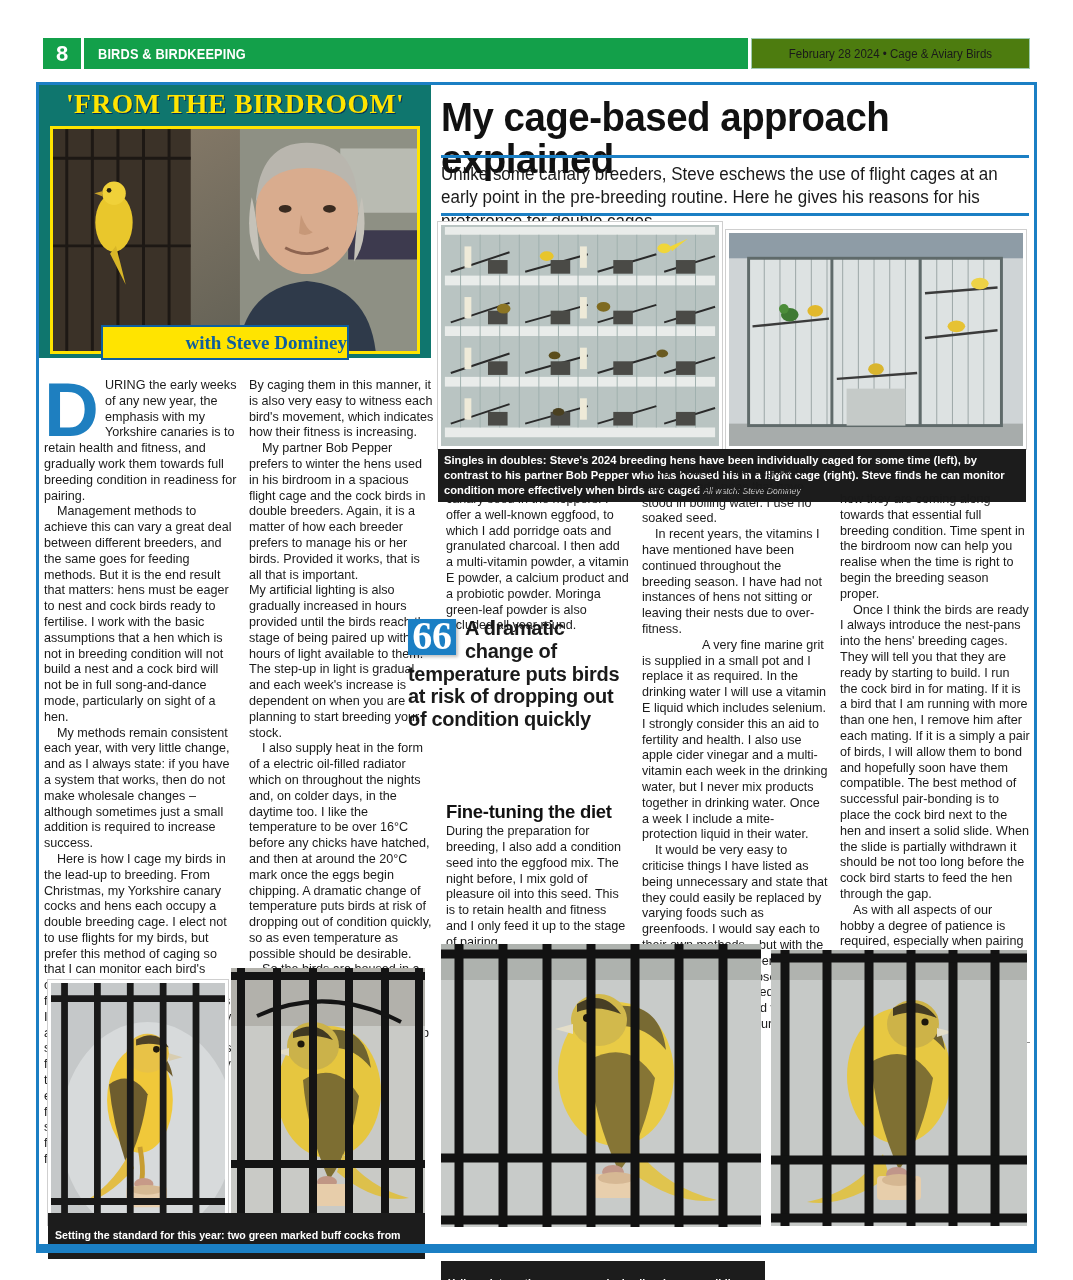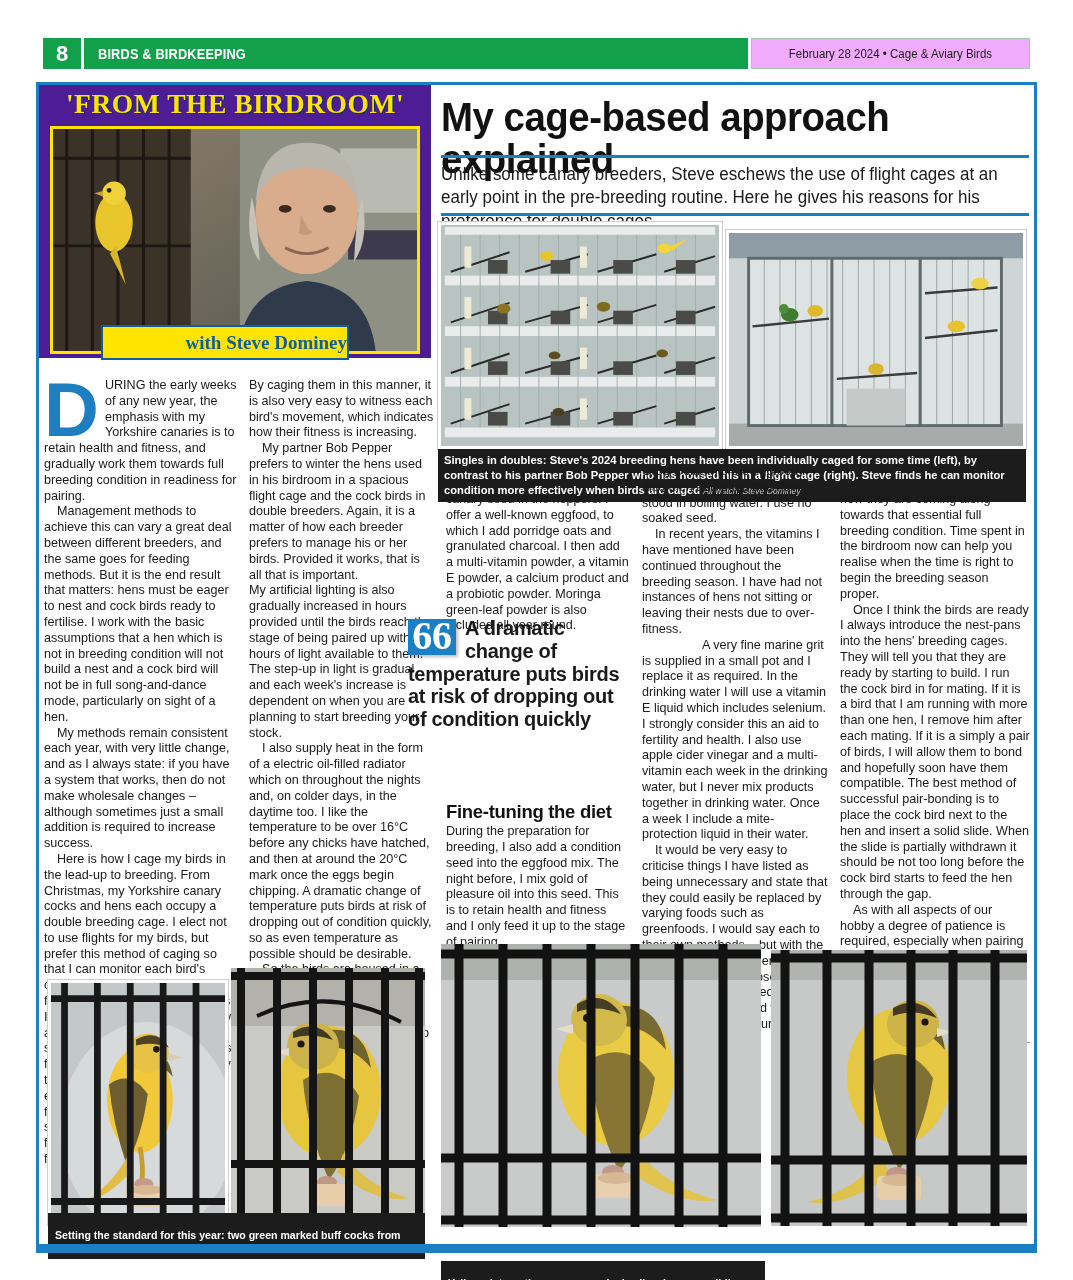--- a/index.html
+++ b/index.html
@@ -5,29 +5,29 @@
   html,body{margin:0;padding:0;background:#ffffff;}
   body{width:1073px;height:1280px;font-family:"Liberation Sans",sans-serif;-webkit-font-smoothing:antialiased;}
 
   .page{position:relative;width:1073px;height:1280px;background:#fff;overflow:hidden;}
 
   
   .masthead{position:absolute;left:43px;top:38px;width:987px;height:31px;display:flex;align-items:stretch;}
   .folio{width:38px;background:#13a04a;color:#fff;font-weight:bold;font-size:22px;display:flex;align-items:center;justify-content:center;font-family:"Liberation Sans",sans-serif;}
   .section-band{flex:0 0 650px;background:#13a04a;color:#fff;display:flex;align-items:center;padding-left:14px;margin-left:3px;}
   .section-band span{font-size:14.5px;font-weight:bold;letter-spacing:.2px;transform:scaleX(.88);transform-origin:left center;}
-  .issue-band{flex:1;background:#f0abfc;border:1px solid #9ecbb0;display:flex;align-items:center;justify-content:center;margin-left:3px;}
+  .issue-band{flex:1;background:#4d7c0f;border:1px solid #9ecbb0;display:flex;align-items:center;justify-content:center;margin-left:3px;}
   .issue-band span{font-size:12.5px;color:#1a1a1a;transform:scaleX(.92);}
 
   
   .well{position:absolute;left:36px;top:82px;width:1001px;height:1165px;border:3px solid #1b7fc4;box-sizing:border-box;}
   .well-inner{position:absolute;inset:3px;background:#fff;}
 
   
-  .birdroom-panel{position:absolute;left:39px;top:85px;width:392px;height:273px;background:#4c1d95;text-decoration:underline;}
+  .birdroom-panel{position:absolute;left:39px;top:85px;width:392px;height:273px;background:#0f766e;text-decoration:underline;}
   .birdroom-title{position:absolute;left:0;top:4px;width:392px;text-align:center;color:#ffe400;font-family:"Liberation Serif",serif;font-weight:bold;font-size:27px;letter-spacing:.5px;text-shadow:1px 1px 0 #00305e;transform:scaleX(1.02);}
   .portrait{position:absolute;left:11px;top:41px;width:370px;height:228px;border:3px solid #ffe400;box-sizing:border-box;overflow:hidden;background:#6c6f63;}
   .portrait svg{display:block;width:100%;height:100%;}
   .byline-box{position:absolute;left:101px;top:325px;width:244px;height:31px;background:#ffe400;border:2px solid #0f5e9e;display:flex;align-items:center;justify-content:flex-end;z-index:5;}
   .byline-box span{color:#0f5e9e;font-family:"Liberation Serif",serif;font-weight:bold;font-size:19px;}
 
   
   .headline{position:absolute;left:441px;top:97px;width:588px;color:#111;font-size:40px;font-weight:bold;line-height:1.04;letter-spacing:-.5px;transform:scaleX(.96);transform-origin:left top;}
   .hl-rule{position:absolute;left:441px;top:155px;width:588px;height:3px;background:#1b7fc4;}
   .standfirst{position:absolute;left:441px;top:163px;width:588px;font-size:17.5px;line-height:1.33;color:#1a1a1a;transform:scaleX(.97);transform-origin:left top;}

